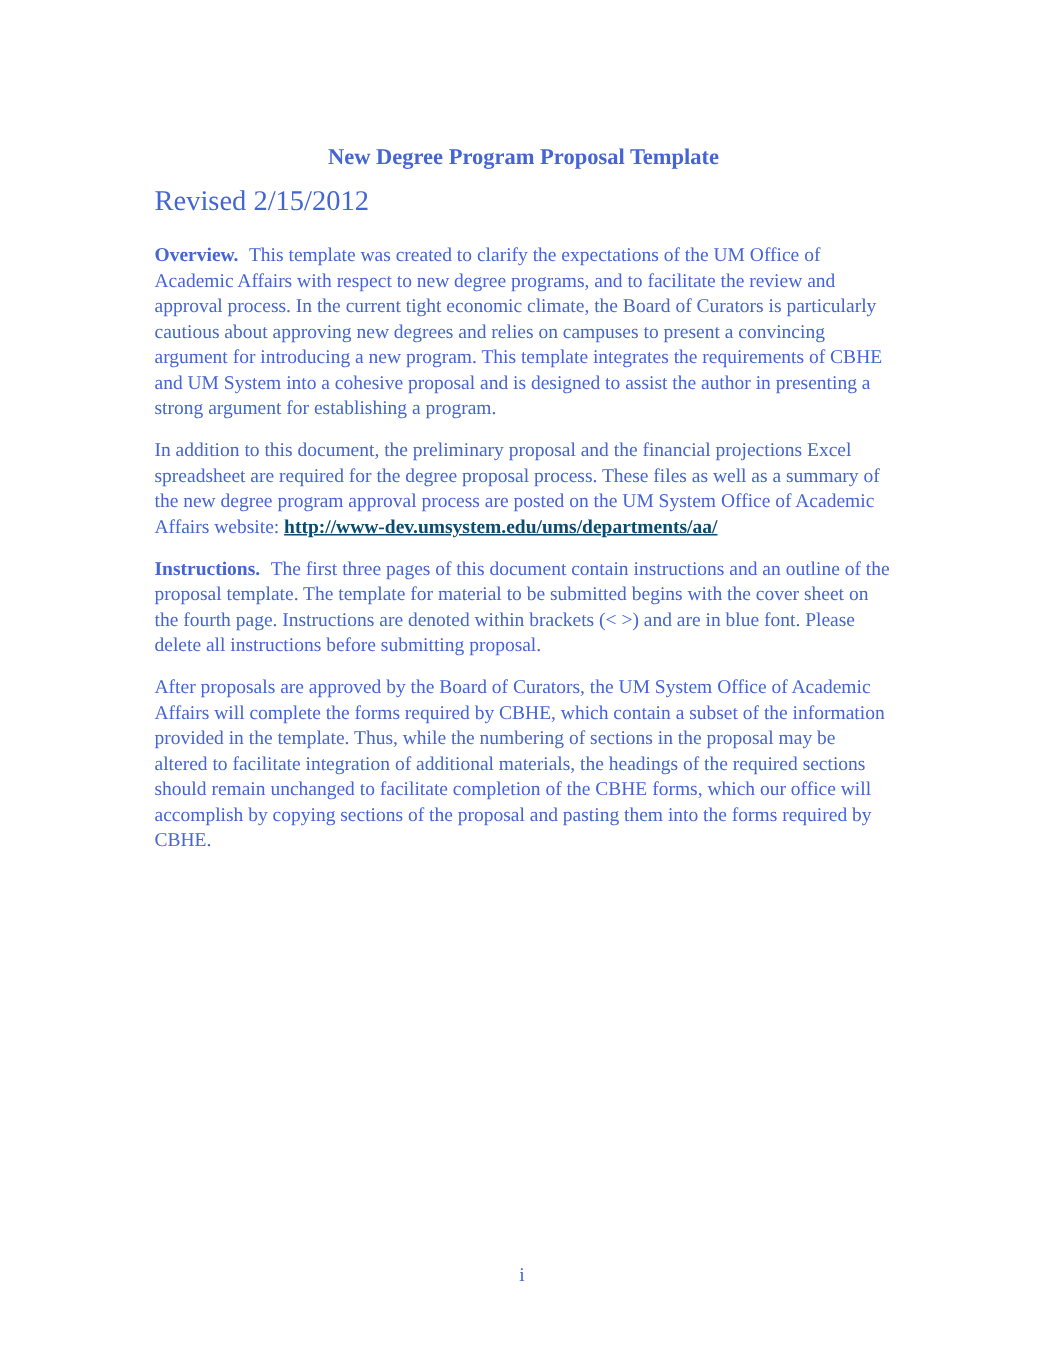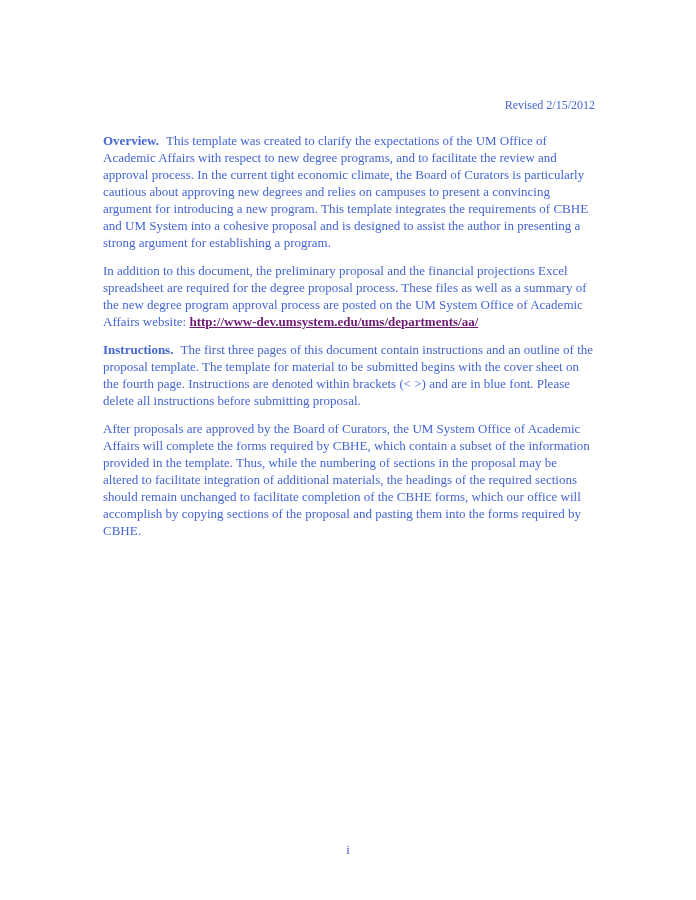--- a/index.html
+++ b/index.html
@@ -26,56 +26,57 @@
     text-align: left;
   }
   .doc-title {
     text-align: center;
     font-weight: bold;
     font-size: 15px;
     line-height: 17px;
     margin: 0;
   }
   .doc-subtitle {
-    text-align: right;
-    font-size: 12px;
+    text-align: left;
+    font-size: 19px;
     line-height: 17px;
-    margin: 0 0 18px 0;
+    margin: 12px 0 18px 0;
   }
   .para {
     margin: 0 0 11px 0;
   }
   .para:last-child { margin-bottom: 4px; }
   .lead {
     font-weight: bold;
     margin-right: 7px;
     margin-top: 20px;
   }
   .doc-link {
-    color: #701a75;
+    color: #0c4a6e;
     font-weight: bold;
     word-break: break-all;
   }
   .footer {
     position: absolute;
     left: 0;
     top: 841px;
     width: 100%;
     text-align: center;
     color: #4465d2;
     font-size: 13px;
     line-height: 17px;
   }
 </style>
 </head>
 <body>
 
 <div class="page">
   <div class="content">
 
+    <p class="doc-title">New Degree Program Proposal Template</p>
 
     <p class="doc-subtitle">Revised 2/15/2012</p>
 
     <p class="para"><span class="lead">Overview.</span><span>This template was created to clarify the expectations of the UM Office of Academic Affairs with respect to new degree programs, and to facilitate the review and approval process. In the current tight economic climate, the Board of Curators is particularly cautious about approving new degrees and relies on campuses to present a convincing argument for introducing a new program. This template integrates the requirements of CBHE and UM System into a cohesive proposal and is designed to assist the author in presenting a strong argument for establishing a program.</span></p>
 
     <p class="para"><span>In addition to this document, the preliminary proposal and the financial projections Excel spreadsheet are required for the degree proposal process. These files as well as a summary of the new degree program approval process are posted on the UM System Office of Academic Affairs website: </span><a class="doc-link" href="#">http://www-dev.umsystem.edu/ums/departments/aa/</a></p>
 
     <p class="para"><span class="lead">Instructions.</span><span>The first three pages of this document contain instructions and an outline of the proposal template. The template for material to be submitted begins with the cover sheet on the fourth page. Instructions are denoted within brackets (&lt; &gt;) and are in blue font. Please delete all instructions before submitting proposal.</span></p>
 
 

